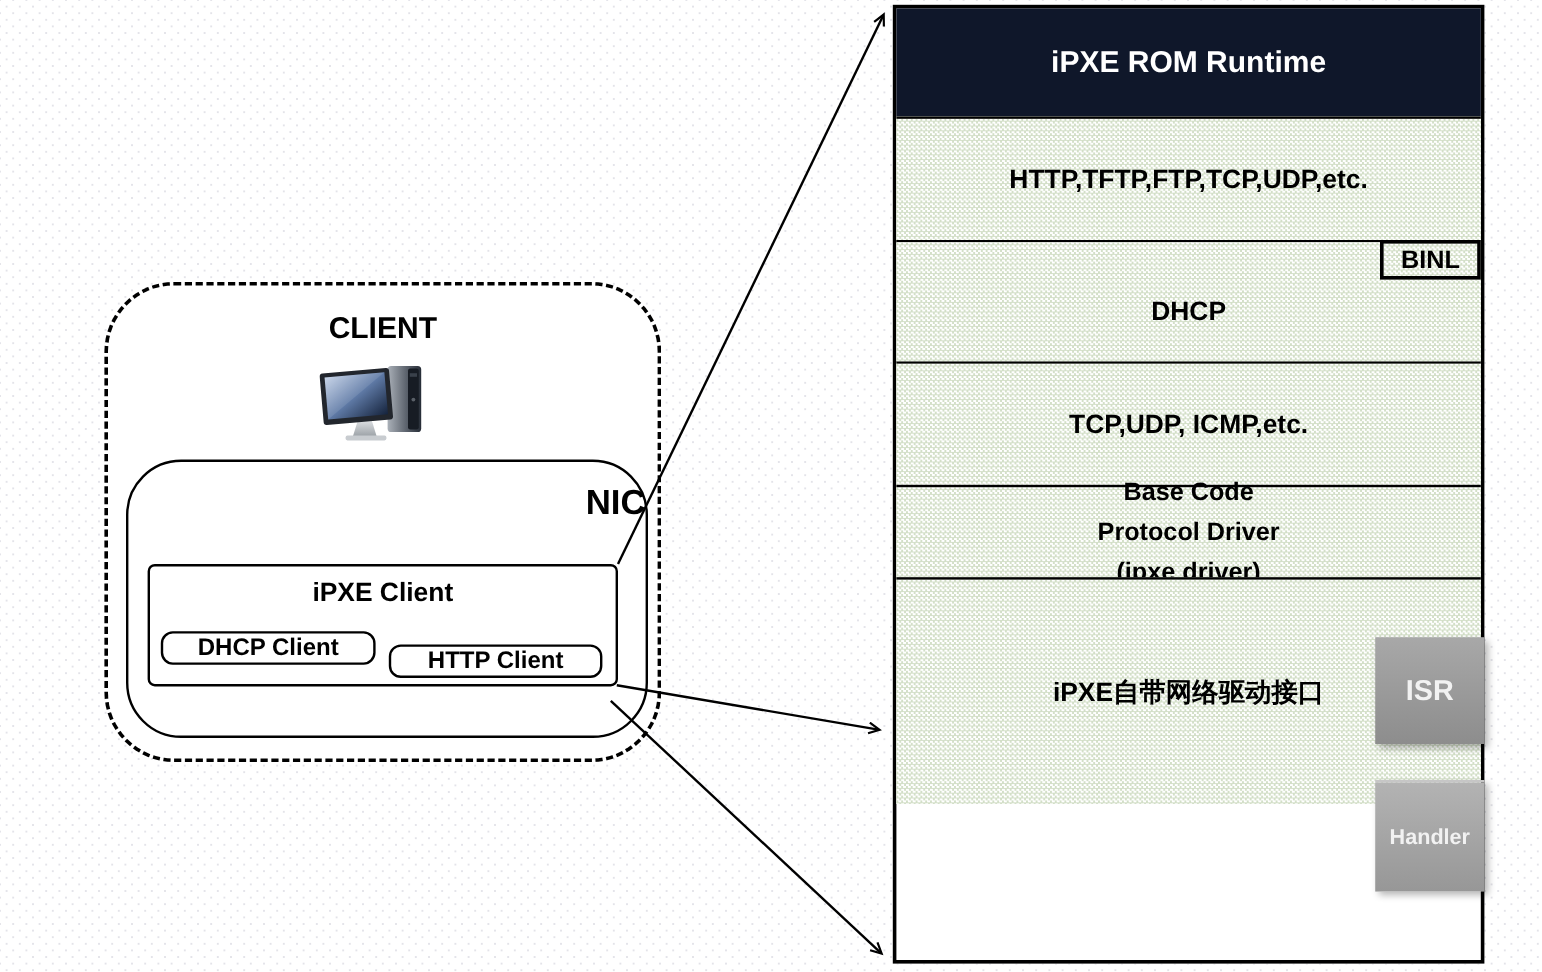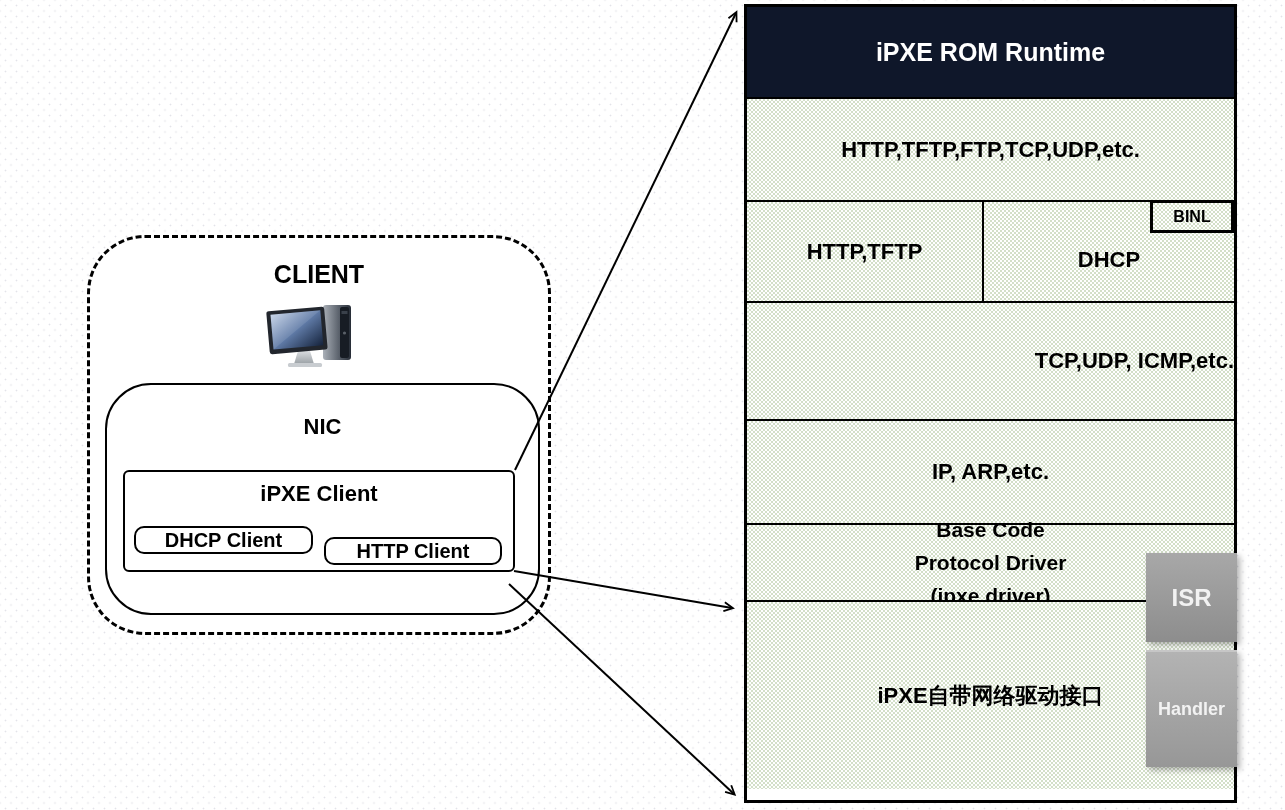--- a/index.html
+++ b/index.html
@@ -23,21 +23,21 @@
   .client-box{
     position:absolute; left:87px; top:235px; width:464px; height:400px;
     border:3px dashed #000; border-radius:58px; background:#fff;
   }
   .client-title{ text-align:center; padding-top:22px; font-size:25px; font-weight:bold; }
   .pc-icon{ position:absolute; left:266px; top:303px; }
   .nic-box{
     position:absolute; left:105px; top:383px; width:435px; height:232px;
     border:2px solid #000; border-radius:46px; background:#fff;
   }
-  .nic-title{ text-align:center; padding-top:18px; font-size:22px; font-weight:bold;margin-top:11px; }
+  .nic-title{ text-align:right; padding-top:18px; font-size:29px; font-weight:bold; }
   .ipxe-box{
     position:absolute; left:123px; top:470px; width:392px; height:102px;
     border:2px solid #000; border-radius:6px; background:#fff;
   }
   .ipxe-title{ text-align:center; padding-top:9px; font-size:22px; font-weight:bold; }
   .mini-box{
     position:absolute; top:526px; height:28px;
     border:2px solid #000; border-radius:10px; background:#fff;
     display:flex; align-items:center; justify-content:center;
     font-size:20px; font-weight:bold;
@@ -56,35 +56,35 @@
   }
   .row{ flex:none; border-top:2px solid #000; display:flex; align-items:center;
         justify-content:center; font-size:22px; font-weight:bold; text-align:center; }
   .row-app{ height:103px; }
   .row-transfer{ height:101px; padding:0; align-items:stretch; }
   .cell-left{ width:237px; border-right:2px solid #000; display:flex; align-items:center; justify-content:center; }
   .cell-right{ flex:1; position:relative; display:flex; align-items:center; justify-content:center; padding-top:16px; }
   .binl-box{
     position:absolute; top:-2px; right:0; width:84px; height:33px;
     border:3px solid #000; display:flex; align-items:center; justify-content:center;
-    font-size:16px; font-weight:bold; z-index:3;
+    font-size:21px; font-weight:bold; z-index:3;
   }
-  .row-transport{ height:118px;justify-content:flex-end; }
+  .row-transport{ height:103px; }
   .row-network{ height:104px; }
   .row-basecode{ height:77px; flex-direction:column; justify-content:center; line-height:33px; font-size:21px; }
   .row-driver{ height:189px; }
   .gray-box{
     position:absolute; left:399px; width:91px; z-index:4;
     display:flex; align-items:center; justify-content:center;
     color:#f2f2f2; font-weight:bold;
     box-shadow:3px 3px 6px rgba(0,0,0,0.30);
   }
-  .isr-box{ top:546px; height:89px; font-size:24px;
+  .isr-box{ top:524px; height:89px; font-size:24px;
     background:linear-gradient(180deg,#a8a8a8 0%,#8d8d8d 100%); }
-  .handler-box{ top:643px; height:117px; font-size:18px;
+  .handler-box{ top:643px; height:93px; font-size:18px;
     background:linear-gradient(180deg,#b3b3b3 0%,#979797 100%);
     border-top:2px solid #c6c6c6; }
   
   .arrows{ position:absolute; left:0; top:0; width:1285px; height:810px; pointer-events:none; }
 </style>
 </head>
 <body>
 
 <div id="canvas">
 
@@ -144,38 +144,32 @@
   <div class="stack">
     <div class="stack-header">
       <span>iPXE ROM Runtime</span>
     </div>
 
     <div class="row row-app checker">
       <span>HTTP,TFTP,FTP,TCP,UDP,etc.</span>
     </div>
 
     <div class="row row-transfer">
-      <div class="cell-left checker">
-        <span>HTTP,TFTP</span>
-      </div>
       <div class="cell-right checker">
         <span>DHCP</span>
         <div class="binl-box checker">
           <span>BINL</span>
         </div>
       </div>
     </div>
 
     <div class="row row-transport checker">
       <span>TCP,UDP, ICMP,etc.</span>
     </div>
 
-    <div class="row row-network checker">
-      <span>IP, ARP,etc.</span>
-    </div>
 
     <div class="row row-basecode checker">
       <span>Base Code</span>
       <span>Protocol Driver</span>
       <span>(ipxe driver)</span>
     </div>
 
     <div class="row row-driver checker">
       <span>iPXE自带网络驱动接口</span>
     </div>

